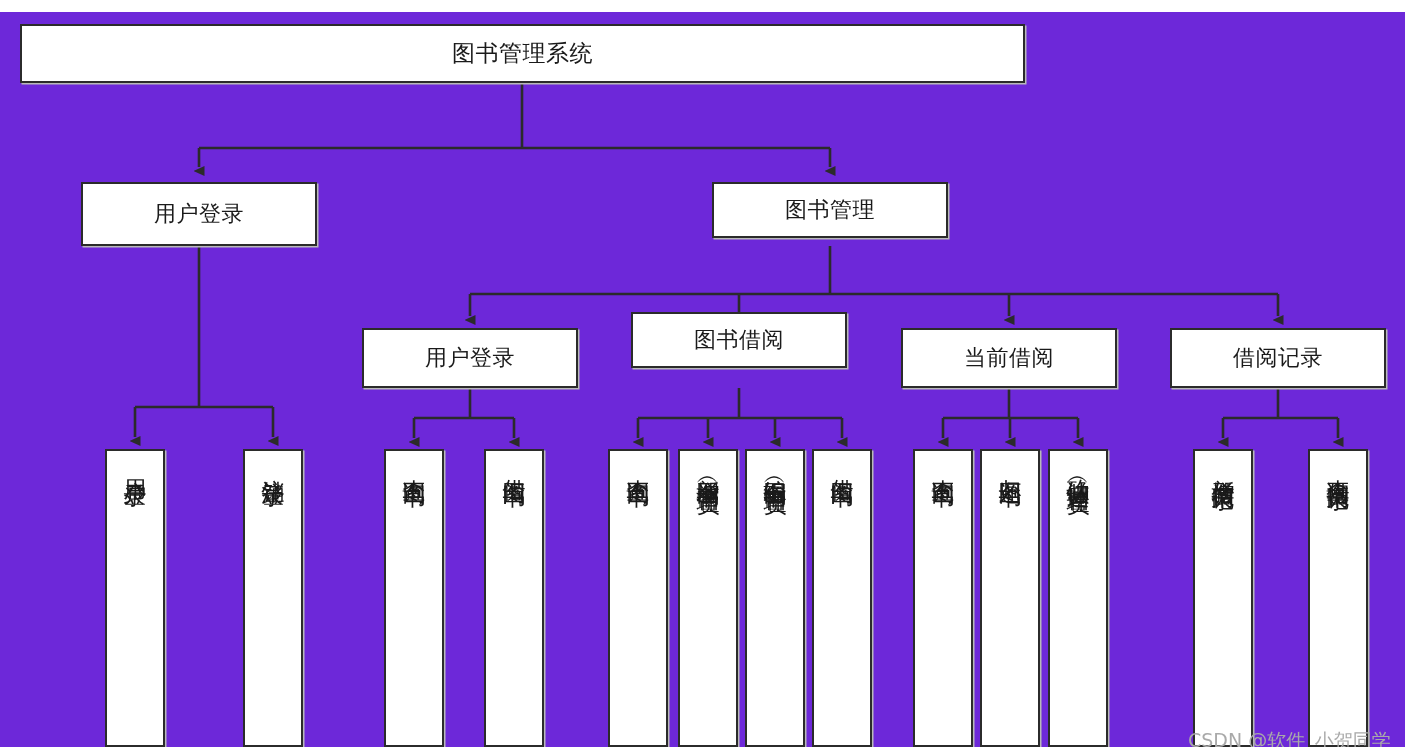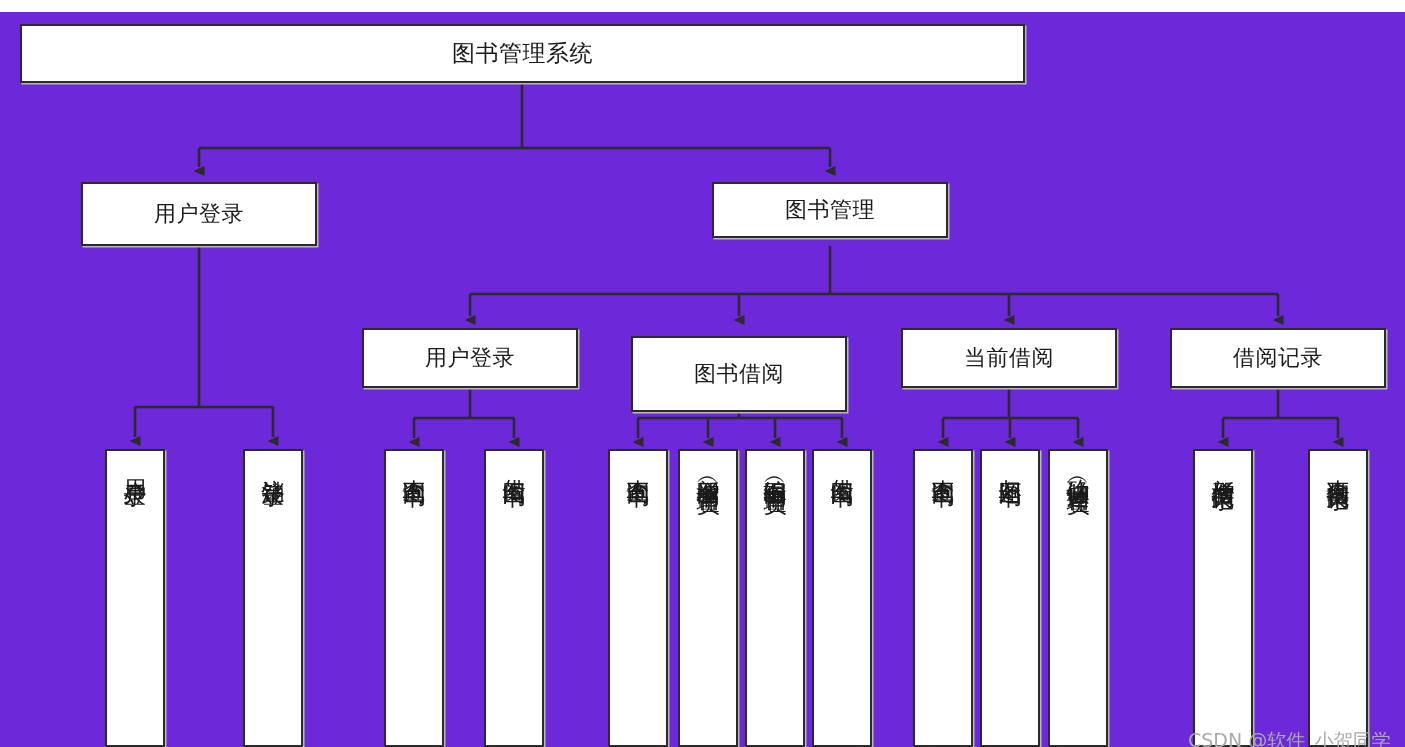--- a/index.html
+++ b/index.html
@@ -133,21 +133,21 @@
   <div class="node h" style="left:81px; top:170px; width:236px; height:64px;">
     <span class="label">用户登录</span>
   </div>
   <div class="node h" style="left:712px; top:170px; width:236px; height:56px;">
     <span class="label">图书管理</span>
   </div>
 
   <div class="node h" style="left:362px; top:316px; width:216px; height:60px;">
     <span class="label">用户登录</span>
   </div>
-  <div class="node h" style="left:631px; top:324px; width:216px; height:76px;">
+  <div class="node h" style="left:631px; top:300px; width:216px; height:56px;">
     <span class="label">图书借阅</span>
   </div>
   <div class="node h" style="left:1170px; top:316px; width:216px; height:60px;">
     <span class="label">借阅记录</span>
   </div>
   <div class="node h" style="left:901px; top:316px; width:216px; height:60px;">
     <span class="label">当前借阅</span>
   </div>
 
   <div class="node v" style="left:105px; top:437px; width:60px; height:298px;">

